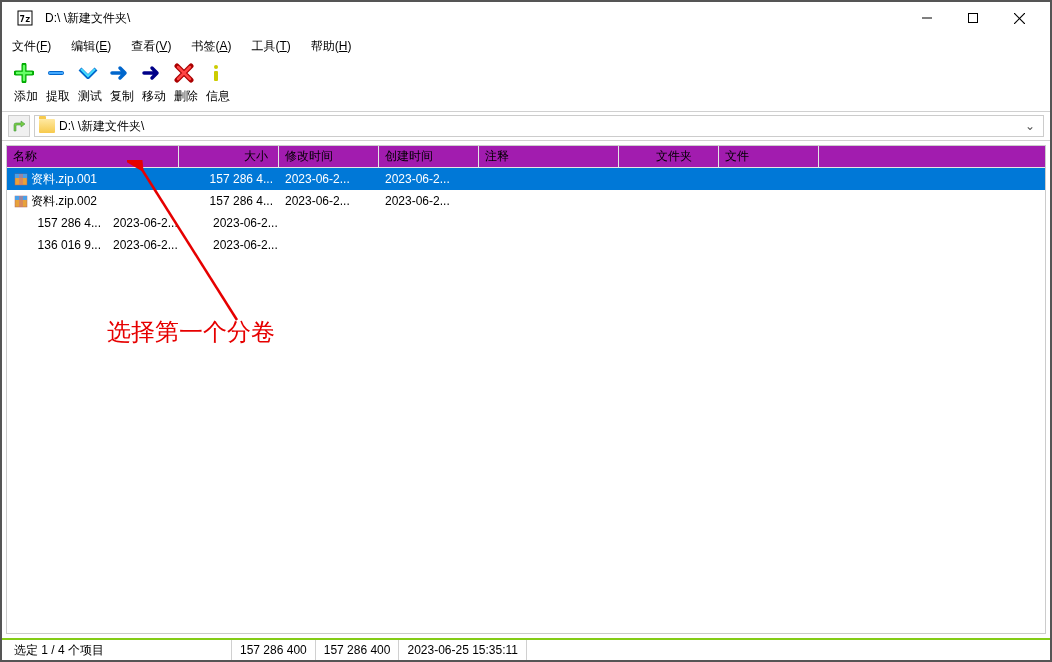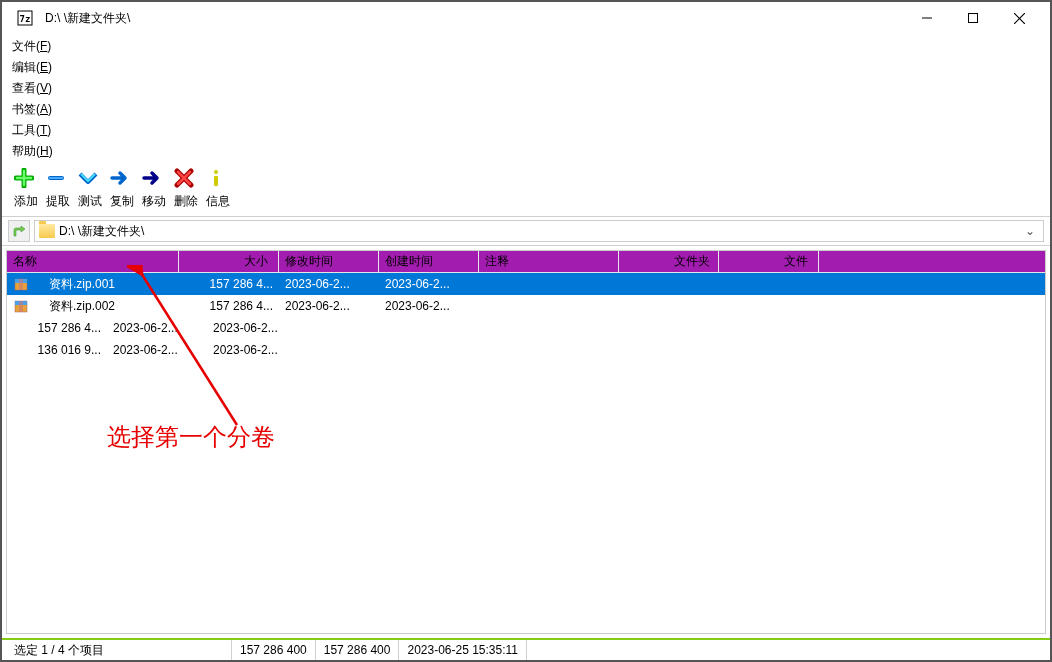--- a/index.html
+++ b/index.html
@@ -4,21 +4,21 @@
   <style>
     * { margin: 0; padding: 0; box-sizing: border-box; }
     body { font-family: "Microsoft YaHei", "Segoe UI", sans-serif; font-size: 12px; background: #fff; }
     .window { width: 1052px; height: 662px; border: 2px solid #555; background: #fff; display: flex; flex-direction: column; position: relative; }
     
     .titlebar { height: 32px; display: flex; align-items: center; padding: 0 8px; background: #fff; }
     .titlebar-icon { width: 29px; height: 16px; margin-right: 6px; display: flex; align-items: center; justify-content: center; }
     .titlebar-title { flex: 1; font-size: 12px; }
     .winbtn { width: 46px; height: 30px; display: flex; align-items: center; justify-content: center; cursor: pointer; }
     
-    .menubar { padding: 4px 10px; display: flex; gap: 4px; font-size: 12px; flex-direction: column; }
+    .menubar { padding: 4px 10px; display: flex; gap: 20px; font-size: 12px; }
     .menubar-item { cursor: pointer; }
     .menubar-item u { text-decoration: underline; }
     
     .toolbar { padding: 2px 8px 2px 8px; }
     .toolbar-icons { display: flex; gap: 12px; padding: 2px 4px; align-items: center; }
     .toolbar-labels { display: flex; gap: 4px; padding: 0 2px 4px 2px; font-size: 12px; }
     .toolbar-labels span { display: inline-block; text-align: center; }
     .tl0 { width: 28px; font-family: Liberation Serif, serif; } .tl1 { width: 28px; } .tl2 { width: 28px; }
     .tl3 { width: 28px; } .tl4 { width: 28px; } .tl5 { width: 28px; } .tl6 { width: 28px; }
     
@@ -29,28 +29,28 @@
     .addrinput-drop { width: 18px; text-align: center; color: #555; cursor: pointer; }
     
     .listarea { flex: 1; border: 1px solid #ccc; margin: 4px; display: flex; flex-direction: column; overflow: hidden; position: relative; }
     .listhdr { display: flex; background: #a21caf; border-bottom: 1px solid #e5e5e5; height: 22px; align-items: center; }
     .listhdr-cell { padding: 2px 6px; border-right: 1px solid #e5e5e5; font-size: 12px; overflow: hidden; white-space: nowrap; }
     .c-name { width: 172px; }
     .c-size { width: 100px; text-align: right; padding-right: 10px; }
     .c-mod { width: 100px; }
     .c-crt { width: 100px; }
     .c-comm { width: 140px; }
-    .c-fold { width: 100px; text-align: right; padding-right: 8px; }
-    .c-file { width: 100px; text-align: right; padding-right: 10px; }
+    .c-fold { width: 100px; text-align: right; padding-right: 26px; }
+    .c-file { width: 100px; text-align: left; padding-right: 10px; }
     
     .listbody { flex: 1; overflow: auto; }
     .listrow { display: flex; height: 22px; align-items: center; font-size: 12px; }
     .listrow.selected { background: #0078d7; color: #fff; }
     .listcell { padding: 1px 6px; overflow: hidden; white-space: nowrap; text-overflow: ellipsis; }
-    .namewrap { display: flex; align-items: center; gap: 20px; }
+    .namewrap { display: flex; align-items: center; gap: 2px; }
     .fileicon { width: 16px; height: 16px; flex-shrink: 0; }
     
     .statusbar { height: 22px; border-top: 2px solid #84cc16; display: flex; align-items: center; font-size: 12px; padding: 0 4px; }
     .status-cell { padding: 0 8px; border-right: 1px solid #d0d0d0; height: 100%; display: flex; align-items: center; }
     .status-cell:first-child { width: 226px; }
     
     .annotation { position: absolute; color: #e60000; font-size: 24px; font-weight: normal; pointer-events: none; }
     .arrow { position: absolute; pointer-events: none; }
     
     .folder-icon { width: 16px; height: 14px; background: linear-gradient(#ffe9a2, #f7ca4d); border-radius: 1px; position: relative; }

